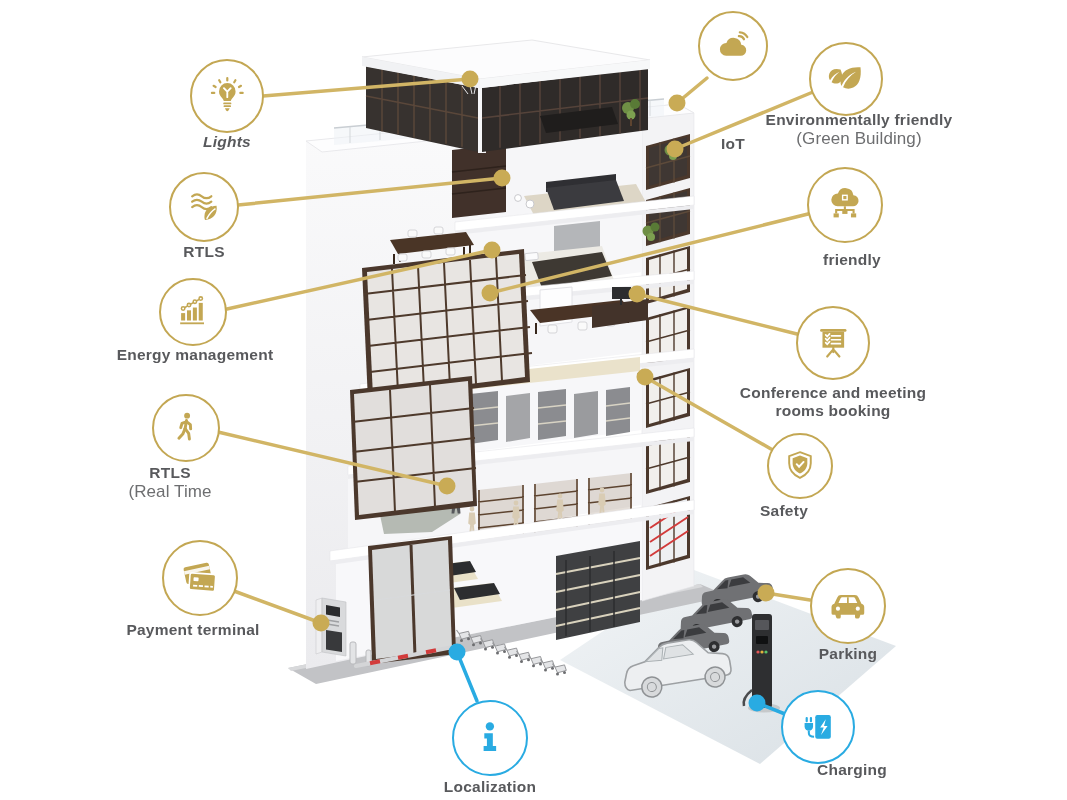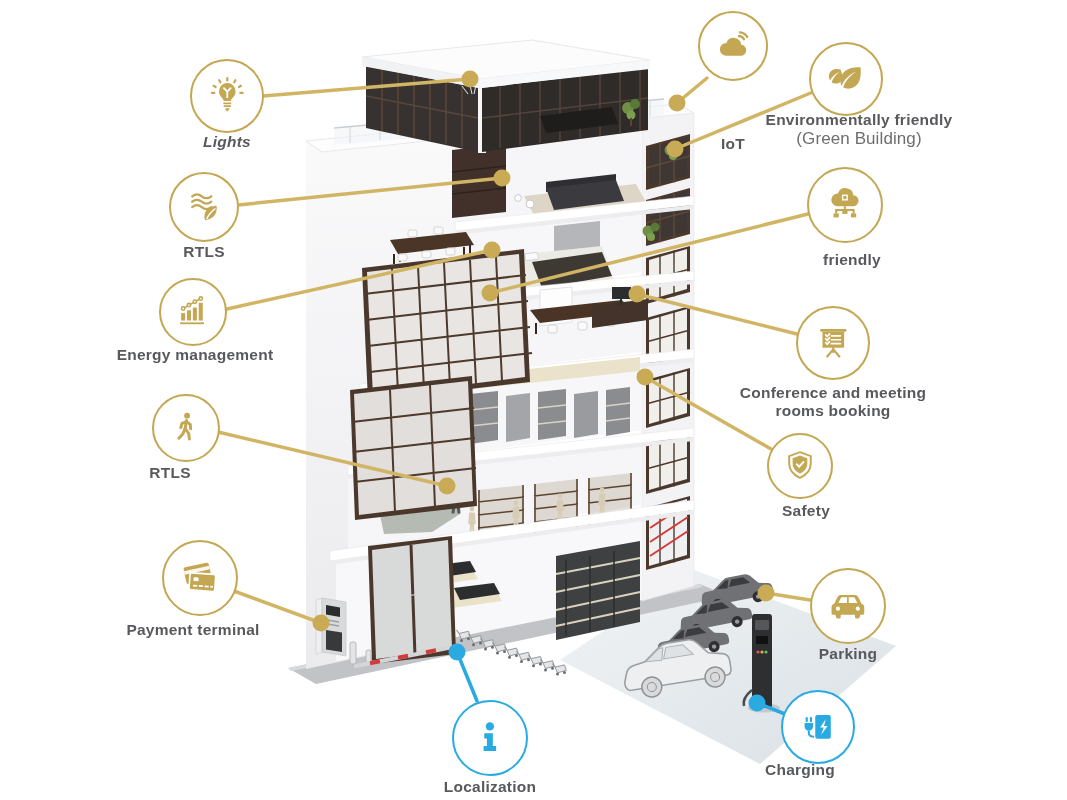--- a/index.html
+++ b/index.html
@@ -447,20 +447,21 @@
         <path d="M12.6 7.4l-.9 5.3"></path>
         <path d="M12.4 8.3l-2.7 1-.8 2.8"></path>
         <path d="M12.6 8.1l2.5 2 .2 2.7"></path>
         <path d="M11.7 12.7l2.3 3 .5 3.7"></path>
         <path d="M11.7 12.7l-1.5 3.5-2.5 2.7"></path>
       </g>
     </svg>
   </div>
   <div class="lbl" style="left:50px;top:464px;width:240px;">
     <span>RTLS</span>
+    <span class="sub">(Real Time</span>
   </div>
 </div>
 
 <div class="callout">
   <div class="bubble gold" style="left:162px;top:540px;width:76px;height:76px;">
     <svg viewBox="0 0 24 24">
       <g transform="rotate(-12 11 9)">
         <rect x="3.2" y="4.4" width="14.8" height="9.8" rx="1.2" fill="currentColor"></rect>
         <rect x="3.2" y="6.5" width="14.8" height="2" fill="#ffffff" opacity=".9"></rect>
       </g>
@@ -548,21 +549,21 @@
 </div>
 
 <div class="callout">
   <div class="bubble gold" style="left:767px;top:433px;width:66px;height:66px;">
     <svg viewBox="0 0 24 24">
       <path d="M12 2.8l7.2 2.6v4.8c0 4.6-2.9 7.8-7.2 9.8-4.3-2-7.2-5.2-7.2-9.8V5.4z" fill="none" stroke="currentColor" stroke-width="1.3"></path>
       <path d="M12 5l4.9 1.8v3.4c0 3.2-2 5.5-4.9 6.9-2.9-1.4-4.9-3.7-4.9-6.9V6.8z" fill="currentColor"></path>
       <path d="M9.8 10.8l1.6 1.7 3-3.2" stroke="#ffffff" stroke-width="1.3" fill="none" stroke-linecap="round"></path>
     </svg>
   </div>
-  <div class="lbl" style="left:726px;top:502px;width:160px;">
+  <div class="lbl" style="left:704px;top:502px;width:160px;">
         <span>Safety</span>
       </div>
 </div>
 
 <div class="callout">
   <div class="bubble gold" style="left:810px;top:568px;width:76px;height:76px;">
     <svg viewBox="0 0 24 24">
       <path fill="currentColor" d="M4.2 10.8l1.7-3.6A2.3 2.3 0 0 1 8 5.8h8a2.3 2.3 0 0 1 2.1 1.4l1.7 3.6a2 2 0 0 1 1.6 2v3.4a.9.9 0 0 1-.9.9h-1.3l-.5 1.6a.9.9 0 0 1-.9.6h-.8a.9.9 0 0 1-.9-.9v-1.3H7.9v1.3a.9.9 0 0 1-.9.9h-.8a.9.9 0 0 1-.9-.6l-.5-1.6H3.5a.9.9 0 0 1-.9-.9v-3.4a2 2 0 0 1 1.6-2z"></path>
       <path d="M6.6 10.4l1.2-2.7c.2-.4.5-.6 1-.6h6.4c.5 0 .8.2 1 .6l1.2 2.7z" fill="#ffffff"></path>
       <line x1="12" y1="7.1" x2="12" y2="10.4" stroke="currentColor" stroke-width="1"></line>
@@ -581,21 +582,21 @@
       <rect x="10.2" y="4.8" width="9.2" height="14" rx="1.2" fill="currentColor"></rect>
       <path d="M16.4 7.2l-3.3 4.9h2.1l-1.6 4.5 3.9-5.3h-2.1z" fill="#ffffff"></path>
       <g fill="currentColor">
         <path d="M3.9 9.4h5v2.2a2.5 2.5 0 0 1-5 0z"></path>
         <rect x="4.5" y="5.9" width="1.3" height="3.1" rx=".6"></rect>
         <rect x="7" y="5.9" width="1.3" height="3.1" rx=".6"></rect>
       </g>
       <path d="M6.4 14.1v1.3c0 1.9 1.6 2.2 3.1 2.2" stroke="currentColor" stroke-width="1.2" fill="none"></path>
     </svg>
   </div>
-  <div class="lbl" style="left:720px;top:761px;width:160px;">
+  <div class="lbl" style="left:772px;top:761px;width:160px;">
         <span>Charging</span>
       </div>
 </div>
 
 <div class="callout">
   <div class="bubble blue" style="left:452px;top:700px;width:76px;height:76px;">
     <svg viewBox="0 0 24 24">
       <circle cx="12" cy="5.4" r="2.4" fill="currentColor"></circle>
       <path fill="currentColor" d="M8.8 9.4h4.9v7.2h1.9v2.9H8.4v-2.9h1.9v-4.3H8.8z"></path>
     </svg>

